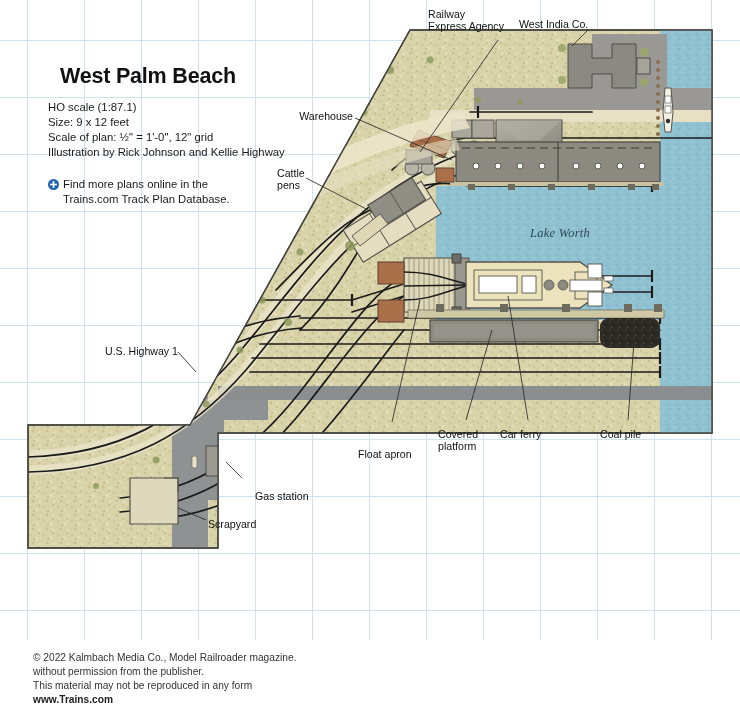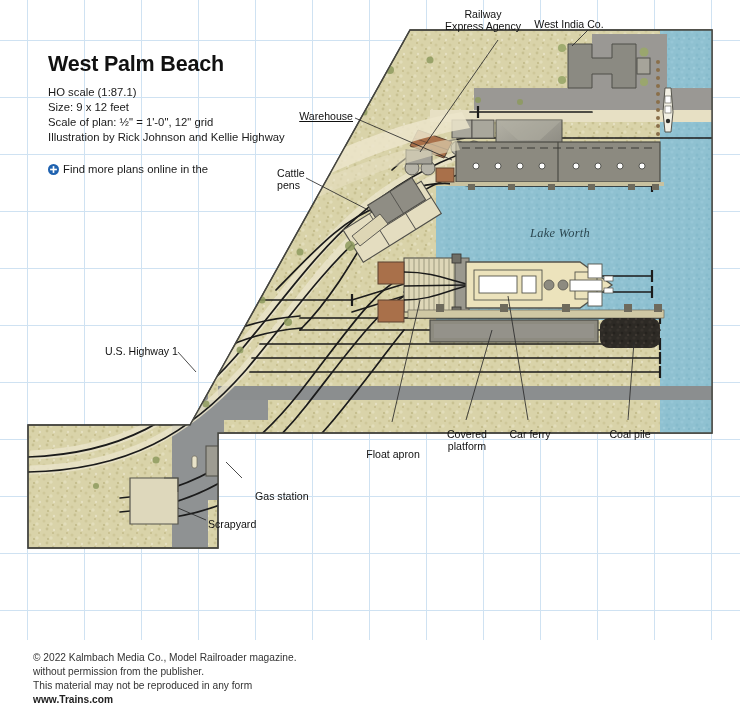--- a/index.html
+++ b/index.html
@@ -37,21 +37,21 @@
     left: 48px;
     top: 52px;
     width: 300px;
   }
   .title-main {
     font-size: 21.5px;
     font-weight: bold;
     line-height: 1.12;
     color: #111111;
     letter-spacing: -0.2px;
-    margin: 0;
+    margin: 12px;
   }
   .spec-list {
     margin: 9px 0 0 0;
     padding: 0;
     list-style: none;
   }
   .spec-list li {
     font-size: 11.3px;
     line-height: 1.32;
     color: #1a1a1a;
@@ -87,21 +87,21 @@
   .footer .fw { font-weight: bold; color:#222; }
 
   
   .lbl {
     position: absolute;
     font-size: 10.6px;
     line-height: 1.16;
     color: #111111;
     white-space: pre-line;
   }
-  .lbl.c { text-align: center; }
+  .lbl.c { }
   .lbl.r { text-align: right; }
   .lake-lbl {
     position: absolute;
     font-family: "Liberation Serif", serif;
     font-style: italic;
     font-size: 12.4px;
     color: #2b4750;
     letter-spacing: 0.3px;
   }
 </style>
@@ -522,29 +522,30 @@
       <li>Scale of plan: ½" = 1'-0", 12" grid</li>
       <li>Illustration by Rick Johnson and Kellie Highway</li>
     </ul>
     <div class="promo">
       <svg class="promo-icon" viewBox="0 0 12 12" xmlns="http://www.w3.org/2000/svg">
         <circle cx="6" cy="6" r="6" fill="#1f62b0"></circle>
         <rect x="5.1" y="2.3" width="1.8" height="7.4" fill="#ffffff"></rect>
         <rect x="2.3" y="5.1" width="7.4" height="1.8" fill="#ffffff"></rect>
       </svg>
       <span class="promo-line">Find more plans online in the</span>
+      <span class="promo-line">Trains.com Track Plan Database.</span>
     </div>
   </div>
 
   <div class="lake-lbl" style="left:530px; top:226px;">Lake Worth</div>
 
   <div class="lbl c" style="left:428px; top:8px;  width:110px;">Railway
 Express Agency</div>
   <div class="lbl c" style="left:519px; top:18px; width:100px;">West India Co.</div>
-  <div class="lbl r" style="left:283px; top:110px; width:70px;text-decoration:underline;">Warehouse</div>
+  <div class="lbl r" style="left:283px; top:110px; width:70px;">Warehouse</div>
   <div class="lbl" style="left:258px; top:167px; width:52px;margin-left:19px;">Cattle
 pens</div>
   <div class="lbl r" style="left:86px; top:345px; width:92px;">U.S. Highway 1</div>
   <div class="lbl" style="left:255px; top:476px; width:80px;margin-top:14px;">Gas station</div>
   <div class="lbl" style="left:208px; top:518px; width:70px;">Scrapyard</div>
   <div class="lbl c" style="left:358px; top:448px; width:70px;">Float apron</div>
   <div class="lbl c" style="left:438px; top:428px; width:58px;">Covered
 platform</div>
   <div class="lbl c" style="left:500px; top:428px; width:60px;">Car ferry</div>
   <div class="lbl c" style="left:600px; top:428px; width:60px;">Coal pile</div>

